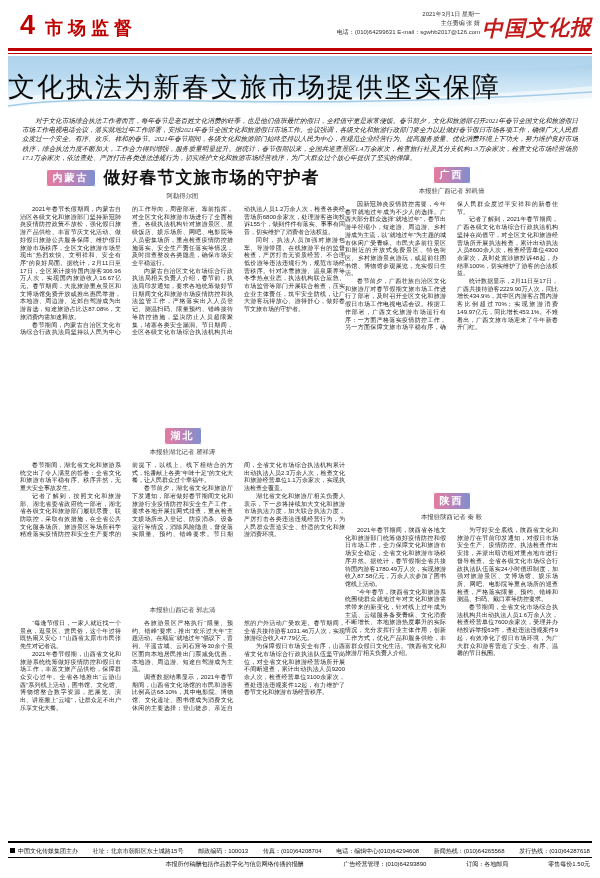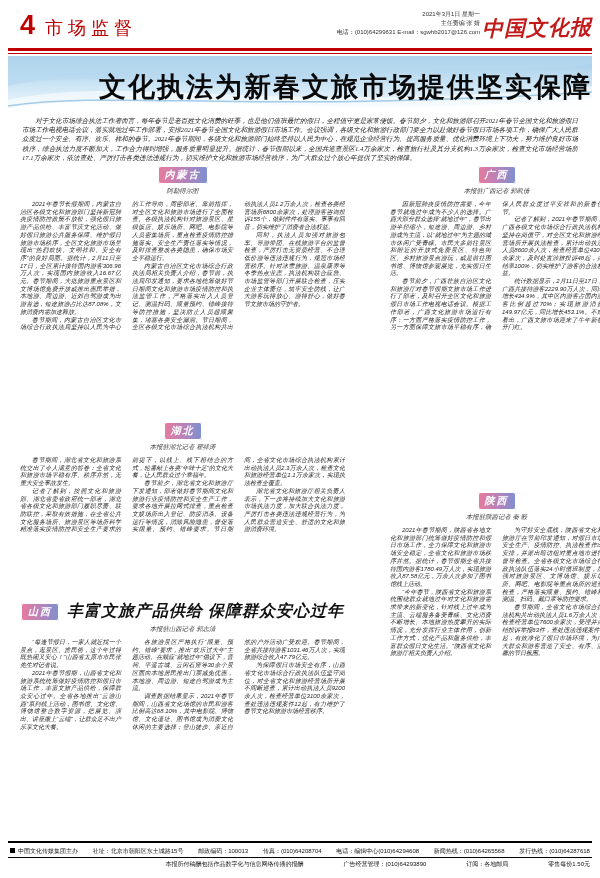--- a/index.html
+++ b/index.html
@@ -2,40 +2,40 @@
 <html><head>
 <meta charset="utf-8">
 <style>
   html,body{margin:0;padding:0;background:#e9e9e9;}
   .page{position:relative;width:600px;height:878px;margin:0 auto;background:#ffffff;
         font-family:"Liberation Sans",sans-serif;color:#222;overflow:hidden;}
   
   .hdr{position:absolute;top:10px;left:14px;right:8px;height:38px;}
   .hdr-left{position:absolute;left:6px;top:2px;display:flex;align-items:baseline;gap:10px;color:#c00000;}
   .page-num{font-size:27px;font-weight:bold;line-height:1;}
-  .section-name{font-size:18px;font-weight:normal;letter-spacing:5px;}
+  .section-name{font-size:18px;font-weight:bold;letter-spacing:5px;}
   .hdr-right{position:absolute;right:112px;top:0;text-align:right;font-size:6px;line-height:9px;color:#333;}
   .masthead{position:absolute;right:0;top:4px;font-family:"Liberation Serif",serif;
             font-weight:bold;font-style:italic;font-size:21px;color:#c21a1a;letter-spacing:1px;transform:rotate(-1deg);}
   .red-rules{position:absolute;top:48px;left:8px;right:8px;}
   .red-rules .thick{height:3px;background:#c00000;}
   .red-rules .thin{height:1px;background:#c00000;margin-top:2px;}
   
   .banner{position:absolute;top:56px;left:8px;right:8px;height:58px;overflow:hidden;
           background:linear-gradient(180deg,#9ec9e6 0%,#c3e0f3 40%,#eaf5fc 85%,#ffffff 100%);}
   .banner svg{position:absolute;left:0;top:0;width:100%;height:100%;}
-  .banner-headline{position:absolute;left:0;right:0;top:13px;text-align:right;
-                   font-size:27px;font-weight:bold;color:#0a0a0a;letter-spacing:2px;}
+  .banner-headline{position:absolute;left:0;right:0;top:13px;text-align:left;
+                   font-size:27px;font-weight:normal;color:#0a0a0a;letter-spacing:2px;}
   .intro{position:absolute;top:116px;left:22px;right:22px;height:46px;overflow:hidden;
          font-family:"Liberation Serif",serif;font-style:italic;font-size:6.6px;line-height:9.2px;
          text-align:justify;color:#222;text-indent:2em;}
   
-  .main{position:absolute;top:166px;left:20px;right:20px;bottom:36px;display:flex;gap:22px;font-style:italic;}
+  .main{position:absolute;top:166px;left:20px;right:20px;bottom:36px;display:flex;}
   .col-left{width:325px;flex:none;}
-  .col-right{width:213px;flex:none;margin-left:23px;}
+  .col-right{width:213px;flex:none;}
   .art-head{display:flex;align-items:center;justify-content:center;gap:8px;margin:0 0 3px 0;}
   .tag{flex:none;padding:2px 7px;border-radius:3px;color:#fff;font-size:10px;font-weight:bold;letter-spacing:2px;
        background:linear-gradient(90deg,#e87a9d 0%,#b483bb 55%,#7b90d0 100%);box-shadow:0 0 0 1px #ffffff inset;}
   .art-title{font-family:"Liberation Serif",serif;font-weight:bold;color:#111;letter-spacing:1px;white-space:nowrap;}
   .t17{font-size:17px;} .t16{font-size:16px;}
   .byline{text-align:center;font-size:6.4px;color:#444;margin-bottom:5px;}
   .body3{column-count:3;column-gap:11px;}
   .body2{column-count:2;column-gap:11px;}
   .art-body{font-size:6px;line-height:7.7px;text-align:justify;color:#1d1d1d;overflow:hidden;}
   .art-body p{margin:0;text-indent:2em;}
@@ -84,20 +84,21 @@
   </div>
   <div class="intro">对于文化市场综合执法工作者而言，每年春节是老百姓文化消费的旺季，也是他们值班最忙的假日，全程值守更是家常便饭。春节前夕，文化和旅游部召开2021年春节全国文化和旅游假日市场工作电视电话会议，落实就地过年工作部署，安排2021年春节全国文化和旅游假日市场工作。会议强调，各级文化和旅游行政部门要全力以赴做好春节假日市场各项工作，确保广大人民群众度过一个安全、有序、欢乐、祥和的春节。2021年春节期间，各级文化和旅游部门始终坚持以人民为中心，在规范企业经营行为、提高服务质量、优化消费环境上下功夫，努力维护良好市场秩序，综合执法力度不断加大，工作合力得到增强，服务质量明显提升。据统计，春节假期以来，全国共巡查景区1.4万余家次，检查旅行社及其分支机构1.3万余家次，检查文化市场经营场所17.1万余家次，依法查处、严厉打击各类违法违规行为，切实维护文化和旅游市场经营秩序，为广大群众过个放心年提供了坚实的保障。</div>
 
   <div class="main">
 
     <div class="col-left">
 
       <div class="h-nmg">
         <div class="art-head">
           <span class="tag">内蒙古</span>
+          <span class="art-title t17">做好春节文旅市场的守护者</span>
         </div>
         <div class="byline">阿勒得尔图</div>
         <div class="art-body body3">
             <p>2021年春节长假期间，内蒙古自治区各级文化和旅游部门坚持新冠肺炎疫情防控政策不放松，强化假日旅游产品供给、丰富节庆文化活动、做好假日旅游公共服务保障、维护假日旅游市场秩序，全区文化旅游市场呈现出“热烈欢快、文明祥和、安全有序”的良好局面。据统计，2月11日至17日，全区累计接待国内游客306.96万人次，实现国内旅游收入16.67亿元。春节期间，大批旅游重点景区和文博场馆免费开放或推出惠民举措，本地游、周边游、近郊自驾游成为出游首选，短途旅游占比达87.08%，文旅消费内需加速释放。</p>
             <p>春节期间，内蒙古自治区文化市场综合行政执法局坚持以人民为中心的工作导向，周密部署、靠前指挥，对全区文化和旅游市场进行了全面检查。各级执法机构针对旅游景区、星级饭店、娱乐场所、网吧、电影院等人员密集场所，重点检查疫情防控措施落实、安全生产责任落实等情况，及时排查整改各类隐患，确保市场安全平稳运行。</p>
             <p>内蒙古自治区文化市场综合行政执法局相关负责人介绍，春节前，执法局印发通知，要求各地统筹做好节日期间文化和旅游市场疫情防控和执法监管工作，严格落实出入人员登记、测温扫码、限量预约、错峰接待等防控措施，坚决防止人员超限聚集，堵塞各类安全漏洞。节日期间，全区各级文化市场综合执法机构共出动执法人员1.2万余人次，检查各类经营场所6800余家次，处理游客咨询投诉155个，做到件件有落实、事事有回音，切实维护了消费者合法权益。</p>
             <p>同时，执法人员加强对旅游包车、导游带团、在线旅游平台的监督检查，严厉打击无资质经营、不合理低价游等违法违规行为，规范市场经营秩序。针对冰雪旅游、温泉康养等冬季热点业态，执法机构联合应急、市场监管等部门开展联合检查，压实企业主体责任，筑牢安全防线，让广大游客玩得放心、游得舒心，做好春节文旅市场的守护者。</p>
           </div>
       </div>
 
@@ -112,24 +113,20 @@
             <p>春节期间，湖北省文化和旅游系统交出了令人满意的答卷：全省文化和旅游市场平稳有序、秩序井然，无重大安全事故发生。</p>
             <p>记者了解到，按照文化和旅游部、湖北省委省政府统一部署，湖北省各级文化和旅游部门履职尽责、联防联控，采取有效措施，在全省公共文化服务场所、旅游景区等场所科学精准落实疫情防控和安全生产要求的前提下，以线上、线下相结合的方式，轮番献上各类“年味十足”的文化大餐，让人民群众过个幸福年。</p>
             <p>春节前夕，湖北省文化和旅游厅下发通知，部署做好春节期间文化和旅游行业疫情防控和安全生产工作，要求各地开展拉网式排查，重点检查文娱场所出入登记、防疫消杀、设备运行等情况，消除风险隐患，督促落实限量、预约、错峰要求。节日期间，全省文化市场综合执法机构累计出动执法人员2.3万余人次，检查文化和旅游经营单位1.1万余家次，实现执法检查全覆盖。</p>
             <p>湖北省文化和旅游厅相关负责人表示，下一步将持续加大文化和旅游市场执法力度，加大联合执法力度，严厉打击各类违法违规经营行为，为人民群众营造安全、舒适的文化和旅游消费环境。</p>
           </div>
       </div>
 
       <div class="gap13"></div>
 
       <div class="h-sx">
-        <div class="art-head">
-          <span class="tag">山西</span>
-          <span class="art-title t16">丰富文旅产品供给 保障群众安心过年</span>
-        </div>
         <div class="byline">本报驻山西记者 郭志清</div>
         <div class="art-body body3">
             <p>“每逢节假日，一家人就近找一个景点，逛景区、赏民俗，这个年过得既热闹又安心！”山西省太原市市民张先生对记者说。</p>
             <p>2021年春节假期，山西省文化和旅游系统统筹做好疫情防控和假日市场工作，丰富文旅产品供给，保障群众安心过年。全省各地推出“云游山西”系列线上活动，图书馆、文化馆、博物馆整合数字资源，把展览、演出、讲座搬上“云端”，让群众足不出户乐享文化大餐。</p>
             <p>各旅游景区严格执行“限量、预约、错峰”要求，推出“欢乐过大年”主题活动。在顺应“就地过年”倡议下，晋祠、平遥古城、云冈石窟等30余个景区面向本地居民推出门票减免优惠，本地游、周边游、短途自驾游成为主流。</p>
             <p>调查数据结果显示，2021年春节期间，山西省文化场馆的市民和游客比例高达68.10%，其中电影院、博物馆、文化遗址、图书馆成为消费文化休闲的主要选择；登山徒步、亲近自然的户外活动广受欢迎。春节期间，全省共接待游客1031.46万人次，实现旅游综合收入47.79亿元。</p>
             <p>为保障假日市场安全有序，山西省文化市场综合行政执法队伍坚守岗位，对全省文化和旅游经营场所开展不间断巡查，累计出动执法人员9200余人次，检查经营单位3100余家次，查处违法违规案件12起，有力维护了春节文化和旅游市场经营秩序。</p>
           </div>
       </div>
 

